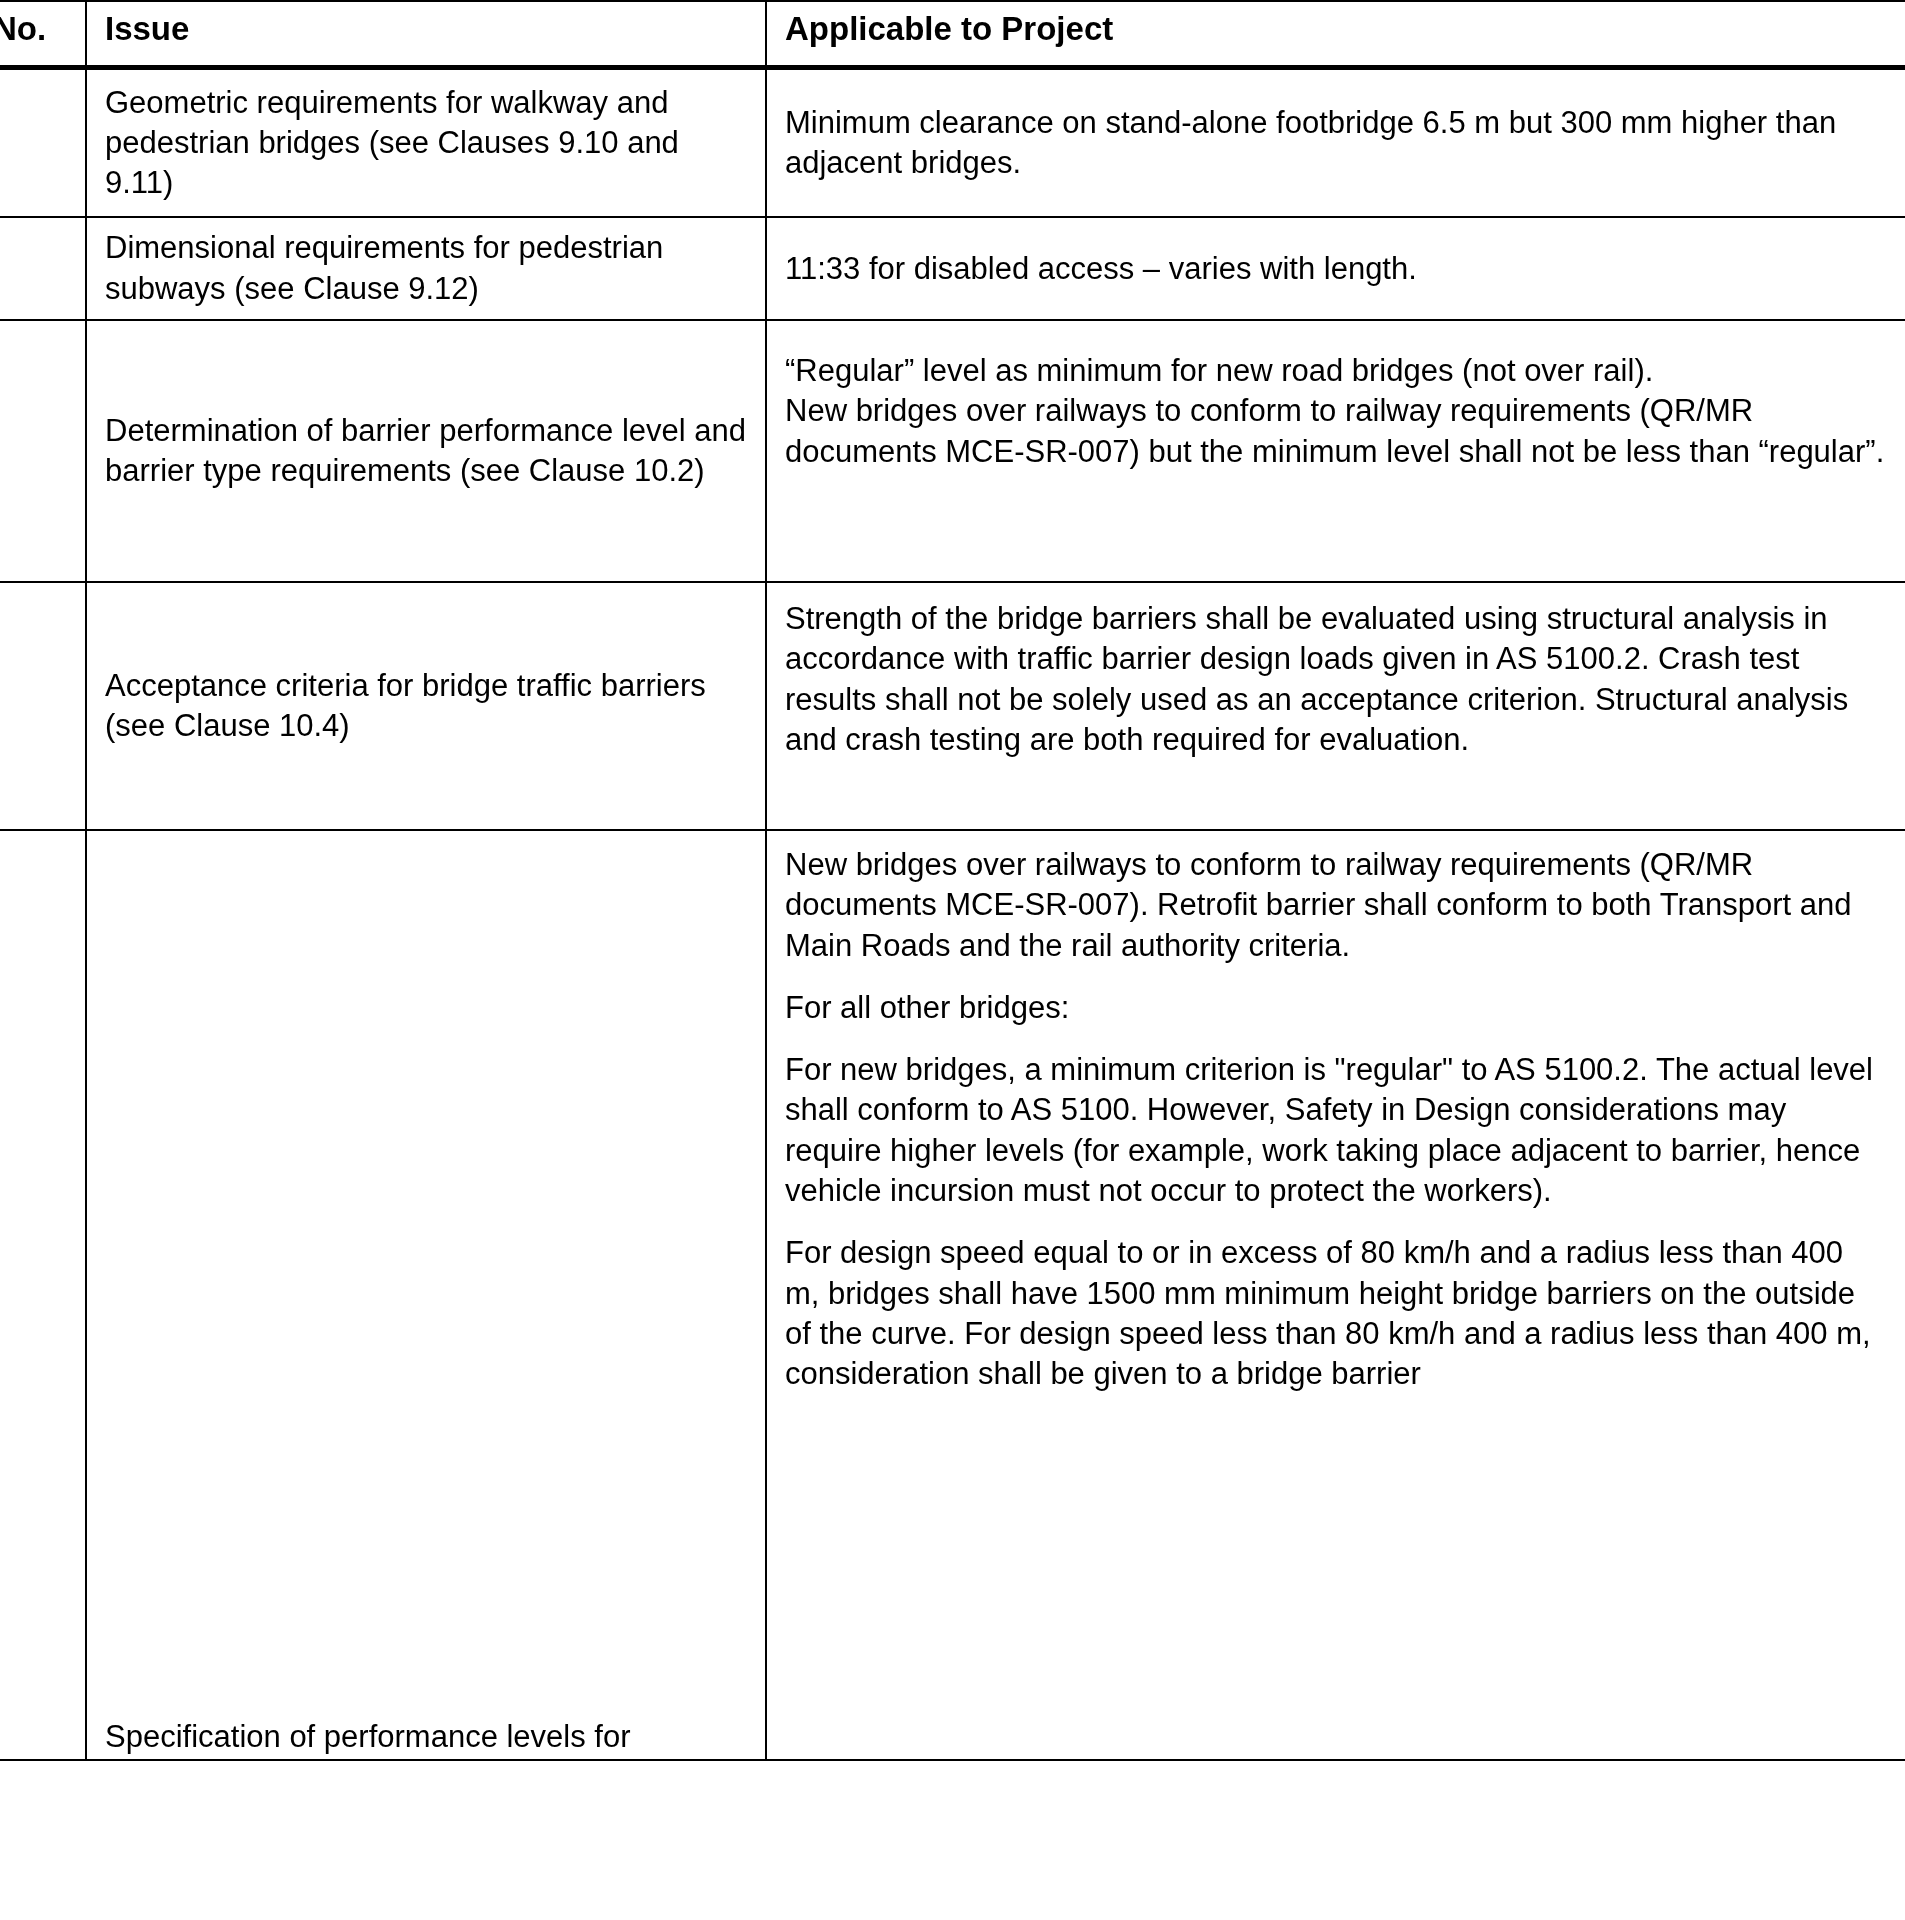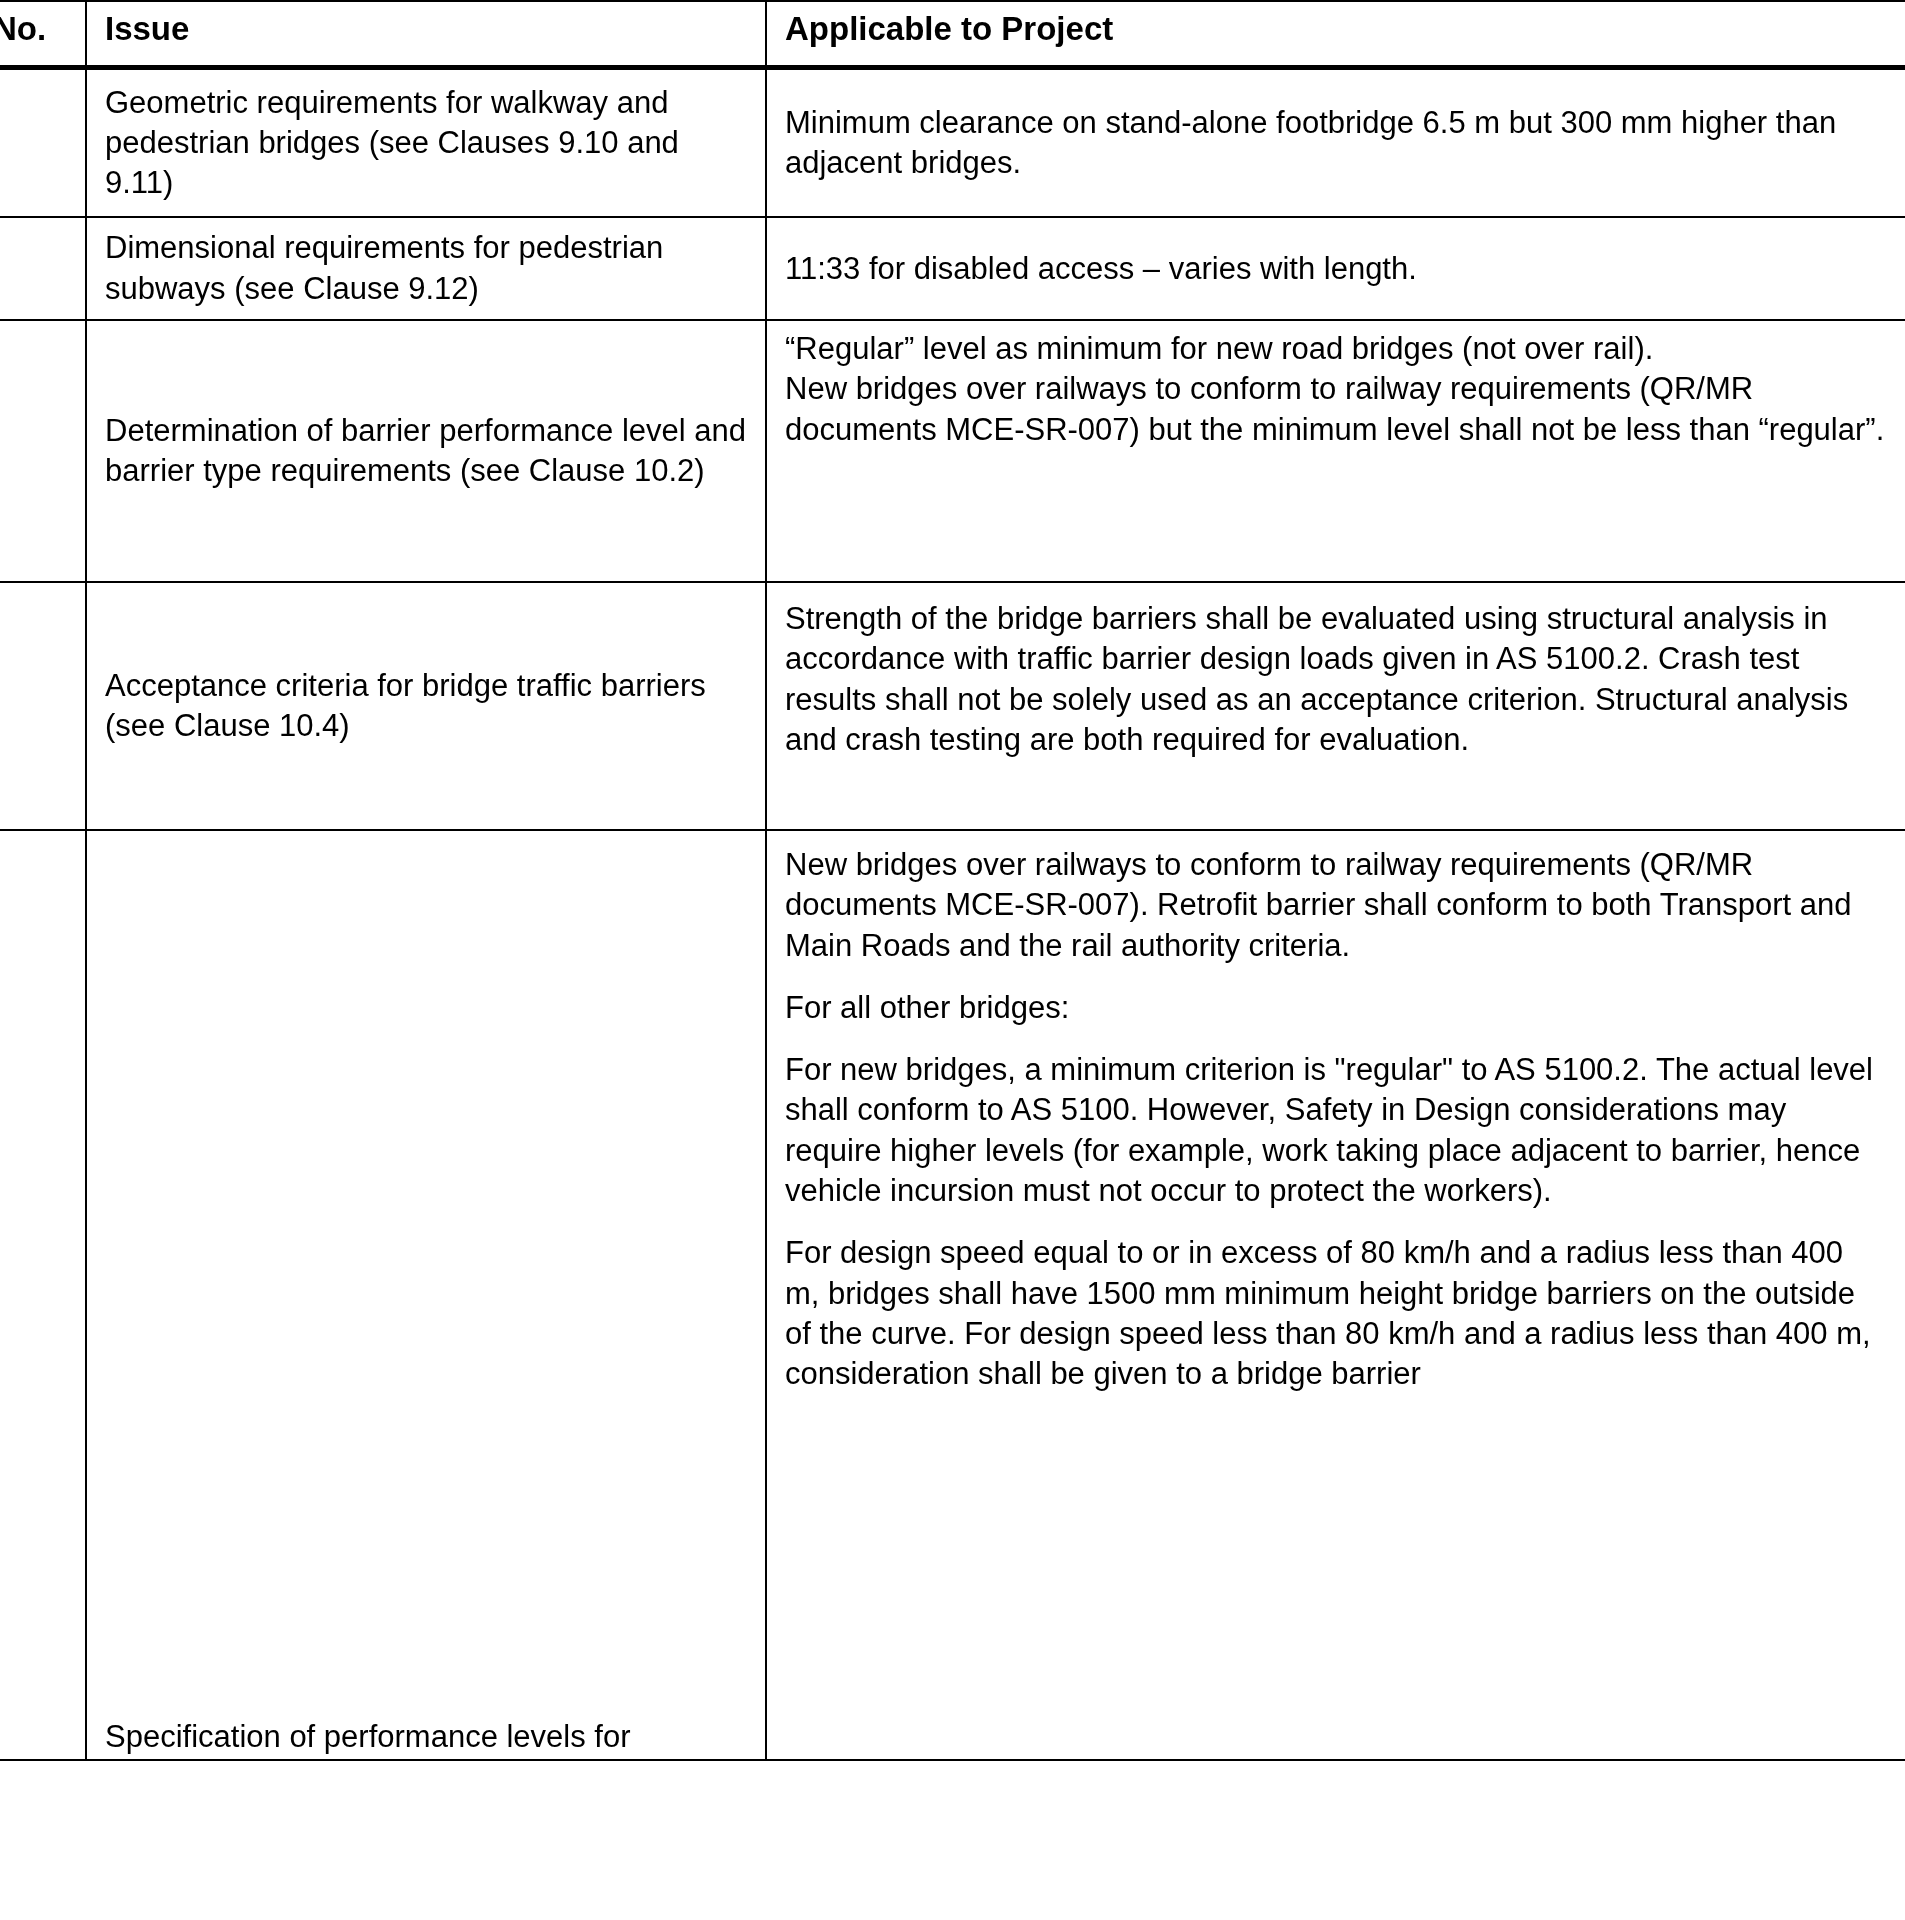--- a/index.html
+++ b/index.html
@@ -85,21 +85,21 @@
     vertical-align: middle;
     padding-left: 24px;
     padding-right: 20px;
   }
 
   
   tr.row-15 td.issue-cell { vertical-align: middle; }
   tr.row-15 td.app-cell   { vertical-align: middle; }
   tr.row-16 td.issue-cell { vertical-align: middle; }
   tr.row-16 td.app-cell   { vertical-align: middle; }
-  tr.row-17 td.app-cell   { vertical-align: top;    padding-top: 8px; }
+  tr.row-17 td.app-cell   { vertical-align: top;    padding-top: 30px; }
   tr.row-18 td.app-cell   { vertical-align: top;    padding-top: 16px; }
   tr.row-19 td.app-cell   { vertical-align: top;    padding-top: 14px; }
   tr.row-19 td.issue-cell { vertical-align: bottom; padding-bottom: 2px; }
   tr.row-19 td.num-cell   { vertical-align: bottom; }
 
   .para {
     margin: 0 6px 0 0;
   }
   .para + .para {
     margin-top: 0;

